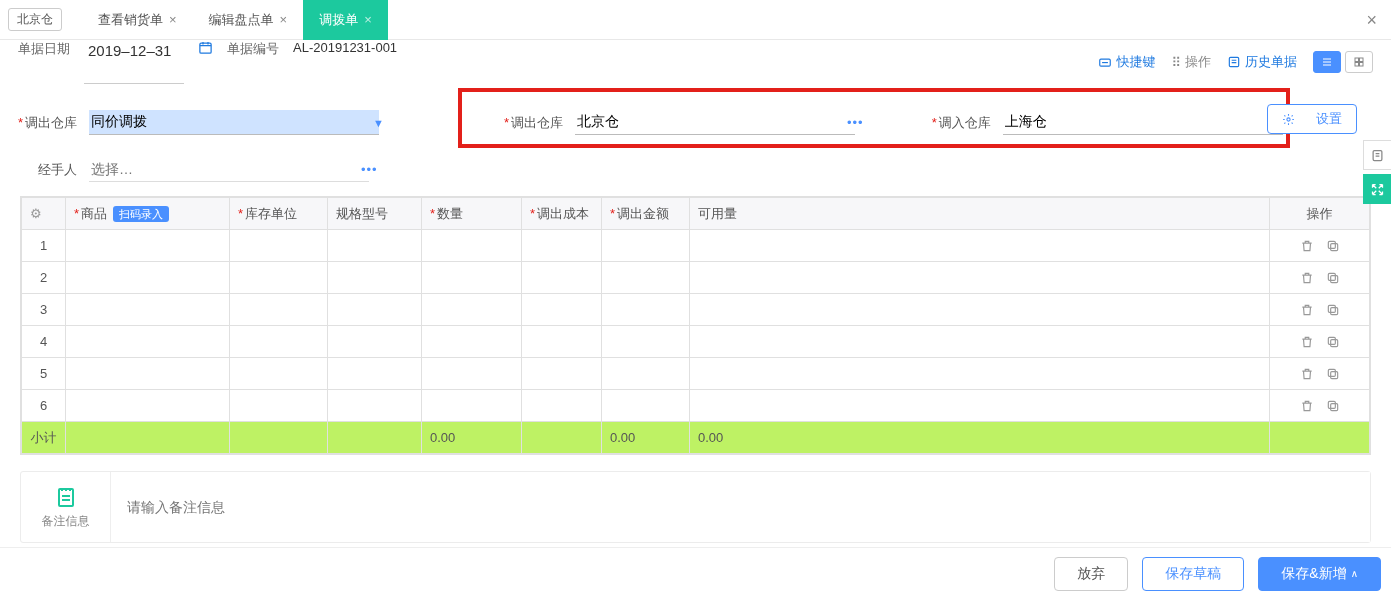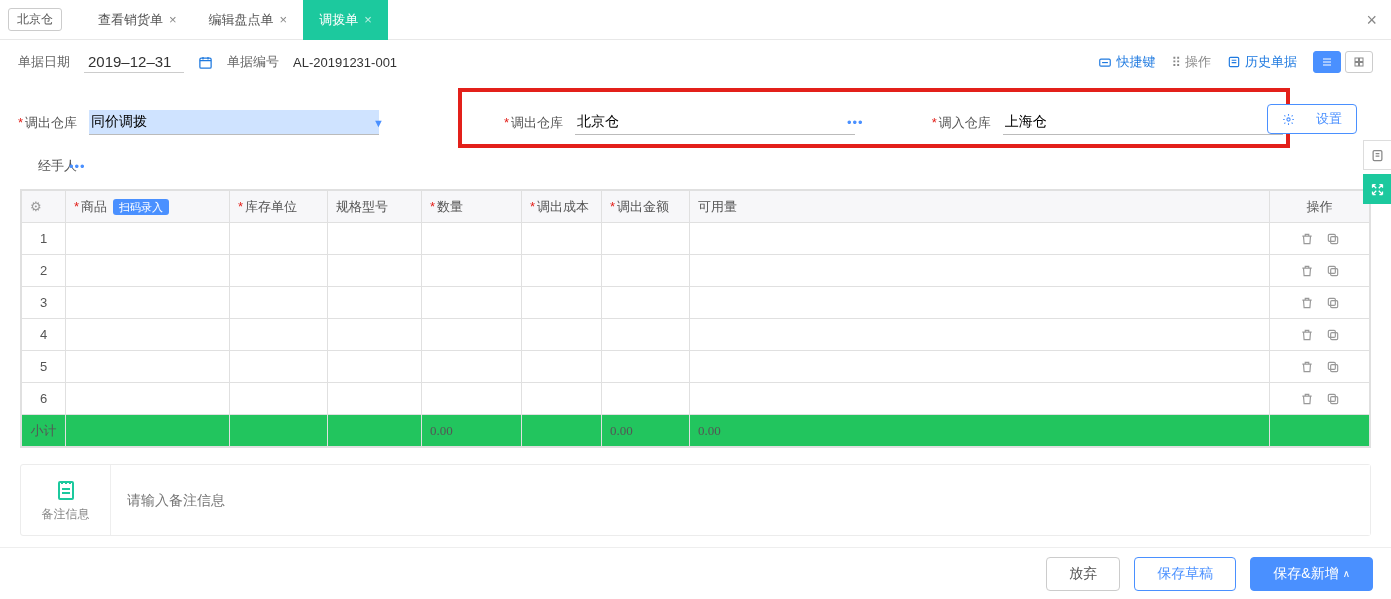--- a/index.html
+++ b/index.html
@@ -7,21 +7,21 @@
 
 
 .tabbar { display: flex; align-items: center; height: 40px; border-bottom: 1px solid #e8e8e8; padding-left: 8px; background: #fff; }
 .location-tag { border: 1px solid #ccc; border-radius: 3px; padding: 2px 8px; font-size: 12px; color: #555; margin-right: 20px; }
 .tab { padding: 0 16px; height: 40px; display: flex; align-items: center; color: #555; cursor: pointer; gap: 6px; }
 .tab.active { background: #1cc99e; color: #fff; }
 .tab-close { font-size: 13px; opacity: .7; cursor: pointer; }
 .win-close { position: absolute; right: 14px; top: 10px; font-size: 18px; color: #888; cursor: pointer; }
 
 
-.header-row { display: flex; align-items: center; height: 44px; padding: 0 18px; gap: 14px; }
+.header-row { display: flex; height: 44px; padding: 0 18px; gap: 14px; }
 .hdr-label { color: #666; font-size: 13px; }
 .date-val { color: #333; font-size: 15px; border-bottom: 1px solid #ccc; padding: 2px 4px; min-width: 100px; }
 .cal-icon { color: #1f7ae0; font-size: 14px; }
 .hdr-right { margin-left: auto; display: flex; align-items: center; gap: 16px; }
 .link { color: #1f7ae0; font-size: 13px; cursor: pointer; display: inline-flex; align-items: center; gap: 4px; }
 .link.gray { color: #888; }
 .view-toggles { display: flex; gap: 4px; }
 .vt { width: 28px; height: 22px; border: 1px solid #ccc; border-radius: 3px; display: flex; align-items: center; justify-content: center; color: #888; font-size: 11px; cursor: pointer; }
 .vt.active { background: #4a90ff; color: #fff; border-color: #4a90ff; }
 
@@ -49,30 +49,30 @@
 .tbl { width: 100%; border-collapse: collapse; table-layout: fixed; }
 .tbl th, .tbl td { border: 1px solid #e0e0e0; height: 32px; padding: 0 8px; font-size: 13px; }
 .tbl th { background: #f7f7f9; text-align: left; color: #555; font-weight: normal; }
 .tbl td { color: #555; }
 .col-idx { width: 44px; text-align: center; color: #888; }
 .col-ops { width: 100px; text-align: center; }
 .gear { color: #999; }
 .scan-badge { background: #4a90ff; color: #fff; font-size: 11px; padding: 2px 6px; border-radius: 3px; margin-left: 6px; text-align: right; }
 .row-ops { display: flex; justify-content: center; gap: 12px; color: #999; }
 .row-ops span { cursor: pointer; }
-.subtotal td { background: #22c55e; font-family: Liberation Serif, serif; }
+.subtotal td { background: #bef264; }
 
 
 .remark-bar { display: flex; align-items: center; margin: 16px 20px 0; border: 1px solid #ececec; border-radius: 3px; height: 72px; }
 .remark-left { width: 90px; display: flex; flex-direction: column; align-items: center; justify-content: center; gap: 4px; color: #888; font-size: 12px; border-right: 1px solid #eee; height: 100%; }
 .remark-icon { color: #1cc99e; font-size: 22px; }
 .remark-input { flex: 1; border: 0; height: 100%; padding: 0 16px; font-size: 14px; outline: none; }
 
 
-.footer { position: absolute; bottom: 0; left: 0; right: 0; height: 52px; border-top: 1px solid #eee; display: flex; align-items: center; justify-content: flex-end; gap: 14px; padding-right: 18px; background: #fff; }
+.footer { position: absolute; bottom: 0; left: 0; right: 0; height: 52px; border-top: 1px solid #eee; display: flex; align-items: center; justify-content: flex-end; gap: 14px; padding-right: 10px; background: #fff; }
 .btn { height: 34px; padding: 0 22px; border-radius: 4px; font-size: 14px; cursor: pointer; display: flex; align-items: center; gap: 4px; }
 .btn-plain { background: #fff; border: 1px solid #ccc; color: #555; }
 .btn-outline { background: #fff; border: 1px solid #4a90ff; color: #4a90ff; }
 .btn-primary { background: #4a90ff; border: 1px solid #4a90ff; color: #fff; }
 .chev-up { font-size: 10px; }
 svg { display: block; }
 </style>
 </head>
 <body>
 
@@ -156,20 +156,21 @@
     </div>
     <div class="field" style="margin-left:28px">
       <span class="flabel"><span class="req">*</span><span>调入仓库</span></span>
       <input class="finput" style="width: 280px;" value="上海仓">
       <span class="more-dots">•••</span>
     </div>
   </div>
   <div class="form-line2">
     <div class="field" style="margin-left:20px">
       <span class="flabel">经手人</span>
+      <input class="finput" style="width: 280px; color: rgb(187, 187, 187); border-bottom-color: rgb(221, 221, 221);" placeholder="选择…">
       <span class="more-dots">•••</span>
     </div>
   </div>
 </div>
 
 <div class="redbox" style="pointer-events:none;height:60px;padding:0"></div>
 
 <button class="settings-btn">
   <svg width="13" height="13" viewBox="0 0 24 24" fill="none" stroke="#4a90ff" stroke-width="2">
       <circle cx="12" cy="12" r="3"></circle>

